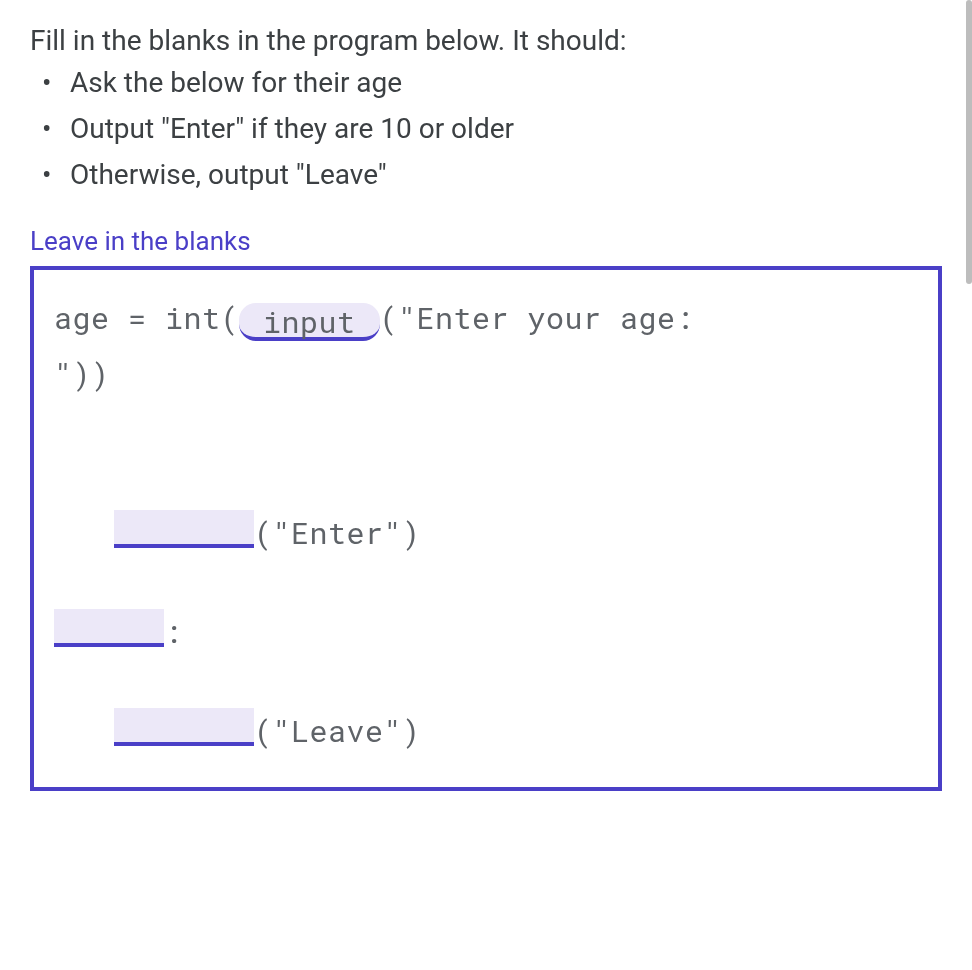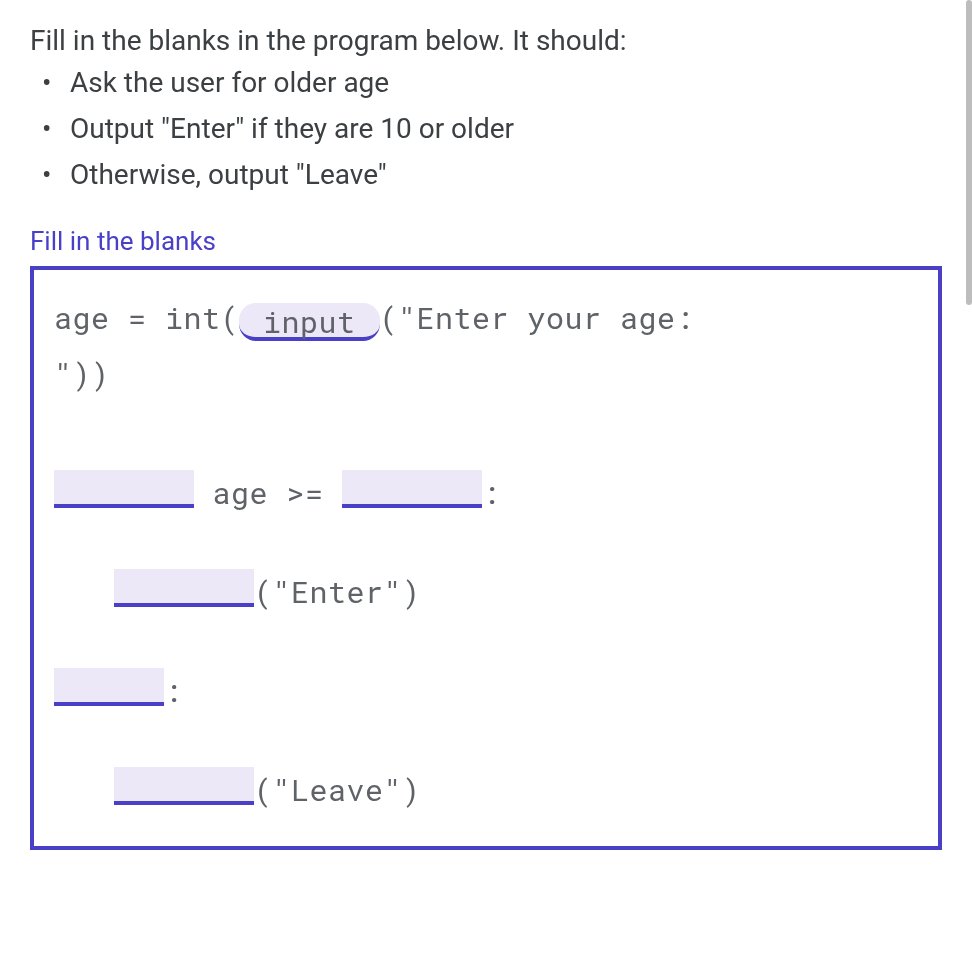--- a/index.html
+++ b/index.html
@@ -105,41 +105,38 @@
   .indent1 {
     padding-left: 60px;
   }
 </style>
 </head>
 <body>
 
 <div class="instructions">
   <p>Fill in the blanks in the program below. It should:</p>
   <ul>
-    <li>Ask the user for older age</li>
+    <li>Ask the below for their age</li>
     <li>Output "Enter" if they are 10 or older</li>
     <li>Otherwise, output "Leave"</li>
   </ul>
 </div>
 
-<div class="section-label">Fill in the blanks</div>
+<div class="section-label">Leave in the blanks</div>
 
 <div class="code-box">
   <div class="code-line">
     <span>age = int(</span><span class="blank filled">input</span><span>("Enter your age:</span>
   </div>
   <div class="code-line">
     <span>"))</span>
   </div>
 
   <div class="code-spacer"></div>
 
-  <div class="code-line">
-    <span class="blank w-med"></span><span> age &gt;= </span><span class="blank w-med"></span><span>:</span>
-  </div>
 
   <div class="code-spacer" style="height:40px"></div>
 
   <div class="code-line indent1">
     <span class="blank w-med"></span><span>("Enter")</span>
   </div>
 
   <div class="code-spacer" style="height:40px"></div>
 
   <div class="code-line">

